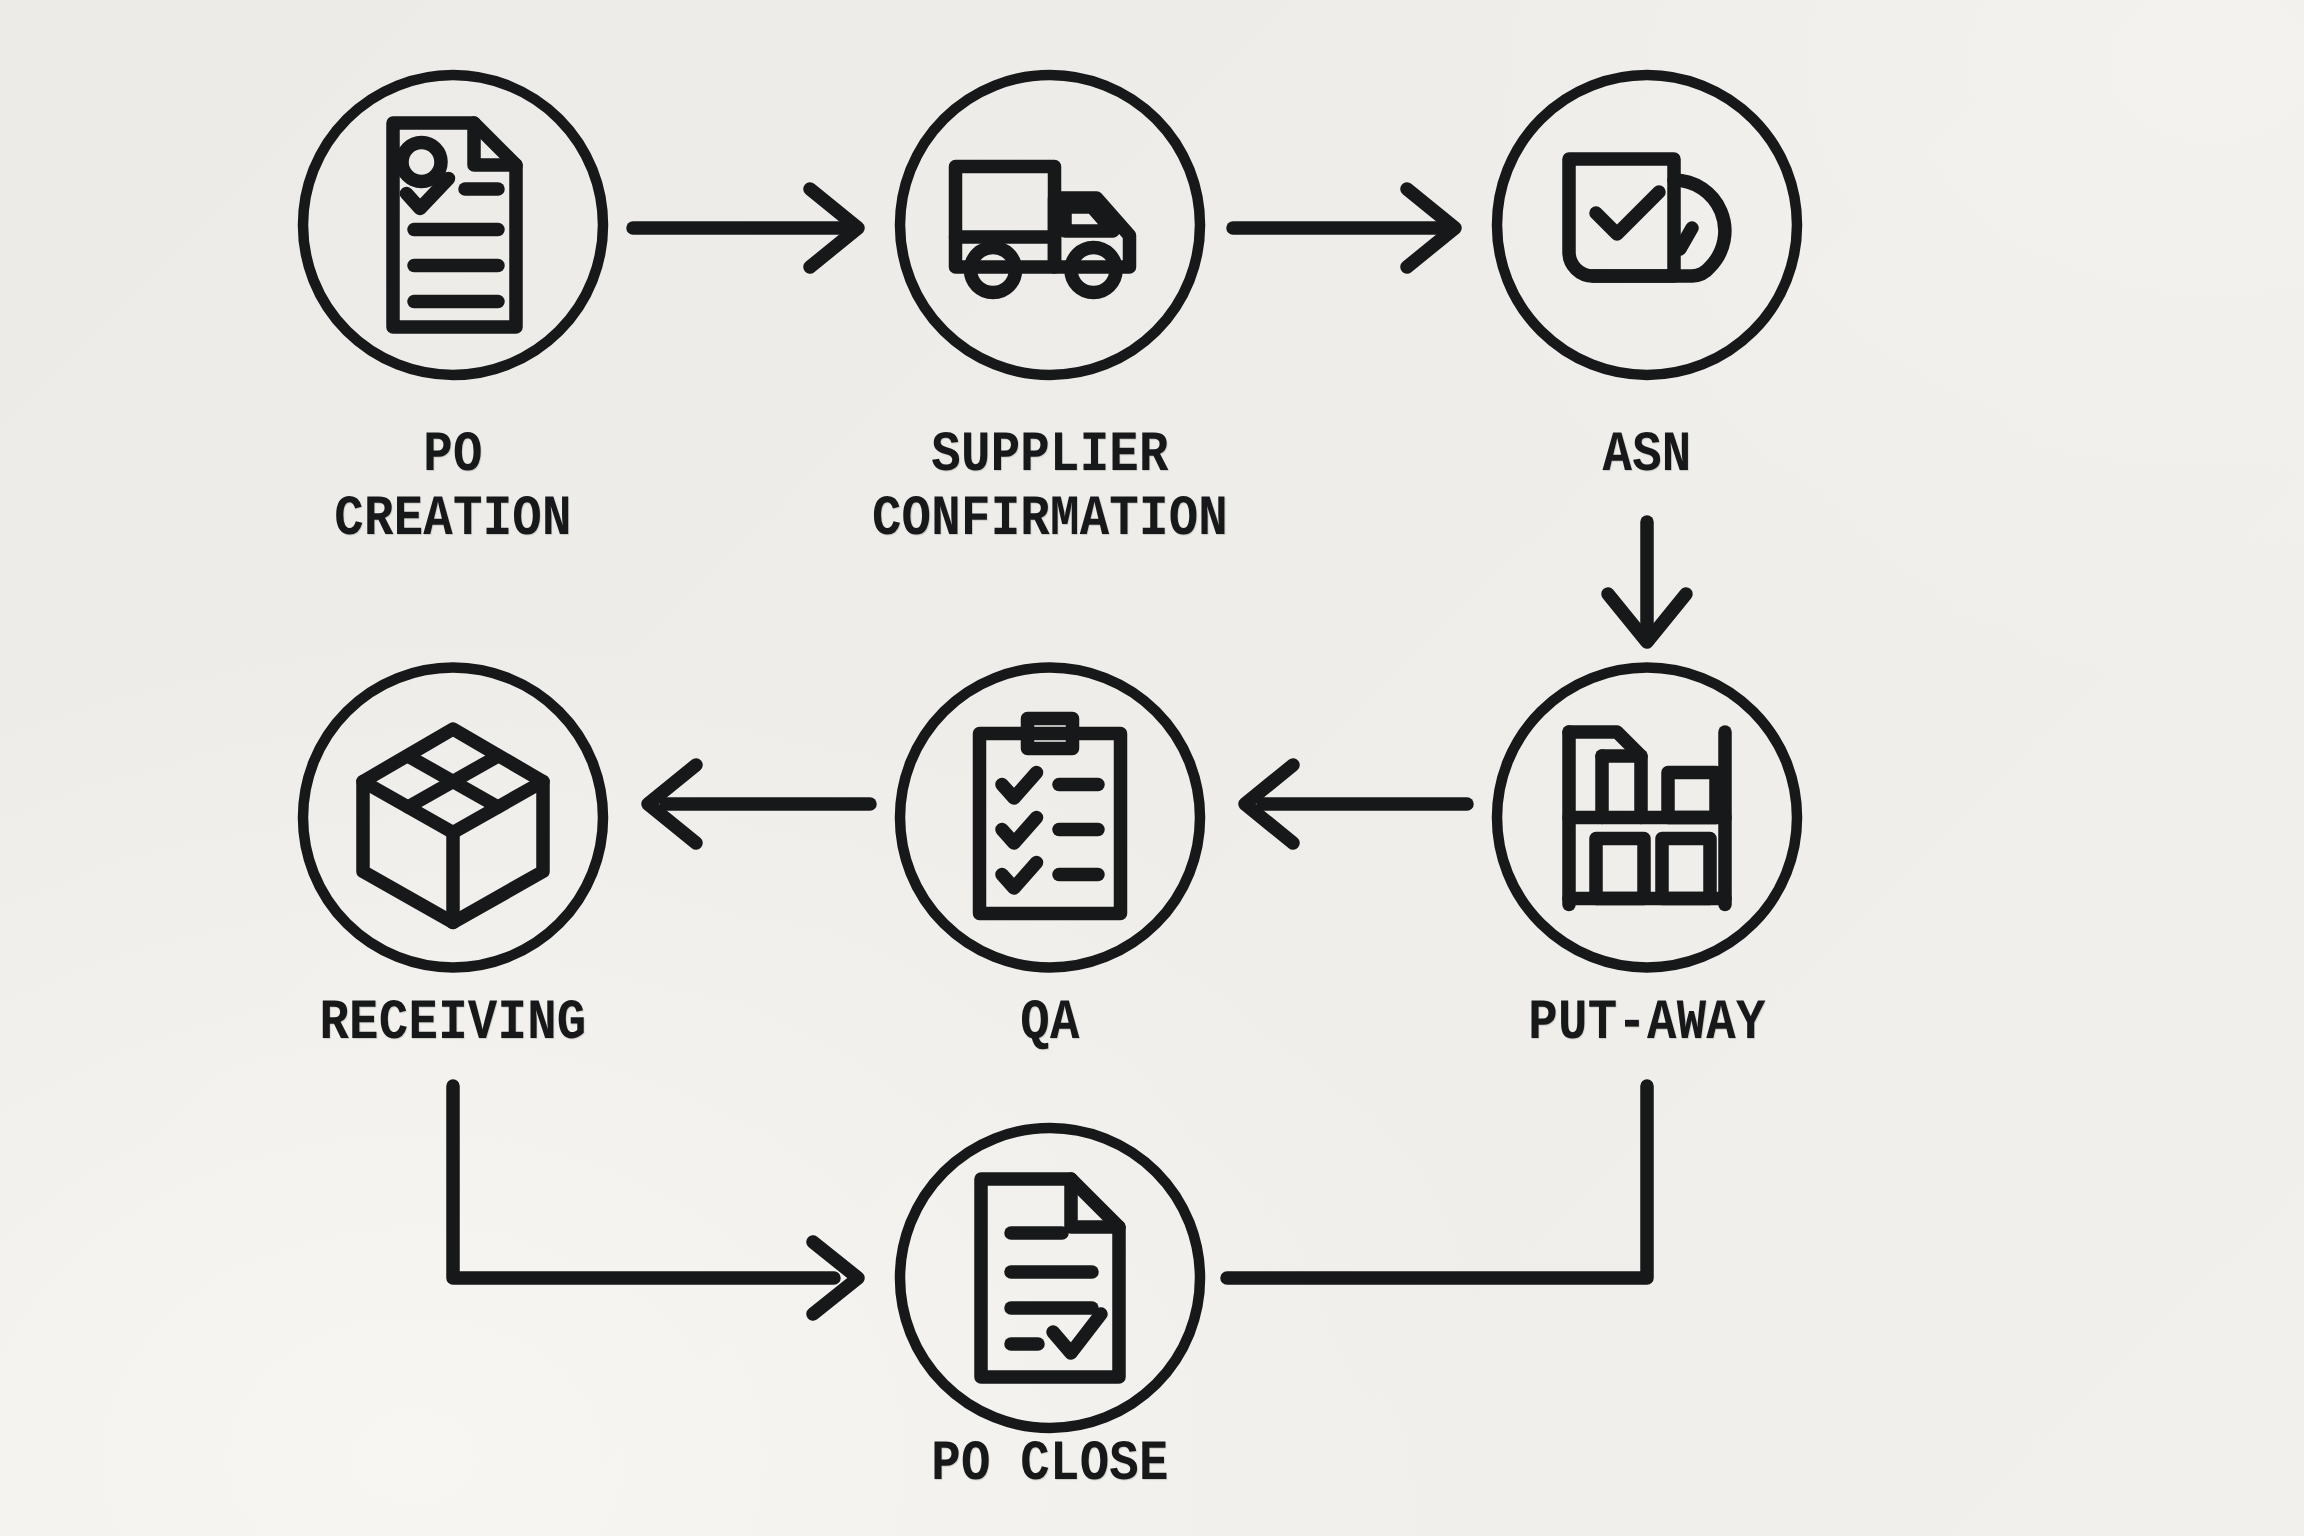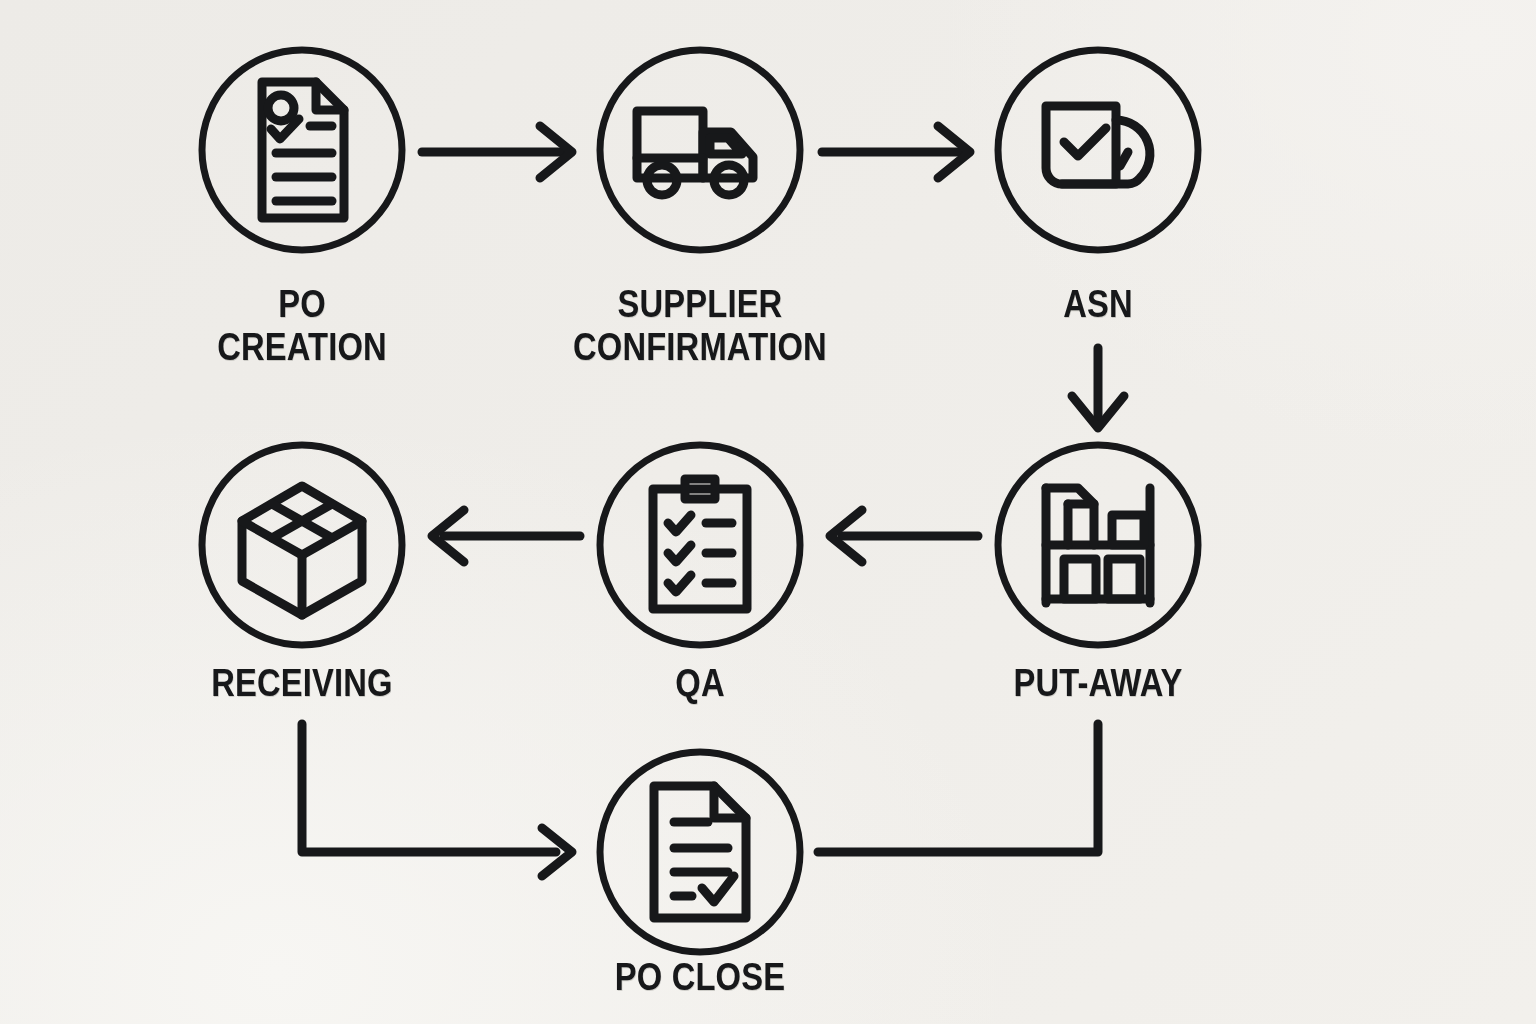--- a/index.html
+++ b/index.html
@@ -5,21 +5,21 @@
   html, body {
     margin: 0;
     padding: 0;
     background: #EFEDE9;
   }
   #canvas {
     position: relative;
     width: 1536px;
     height: 1024px;
     overflow: hidden;
-    font-family: Liberation Sans, sans-serif;
+    font-family: Liberation Mono, monospace;
     background:
       radial-gradient(ellipse 1200px 900px at 18% 95%, #F7F6F3 0%, rgba(247,246,243,0) 62%),
       radial-gradient(ellipse 900px 700px at 96% 4%, #F4F2EF 0%, rgba(244,242,239,0) 60%),
       linear-gradient(135deg, #EDEBE7 0%, #EFEDE9 45%, #F2F0EC 100%);
   }
   #flow-svg {
     position: absolute;
     left: 0;
     top: 0;
     width: 1536px;

